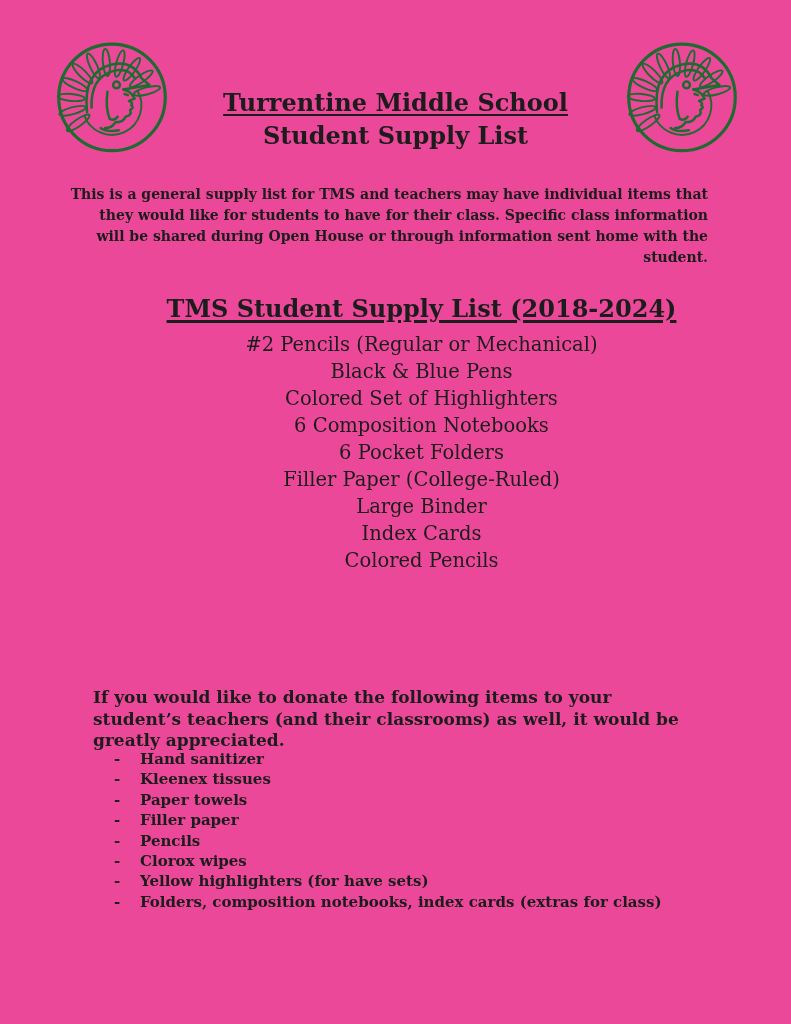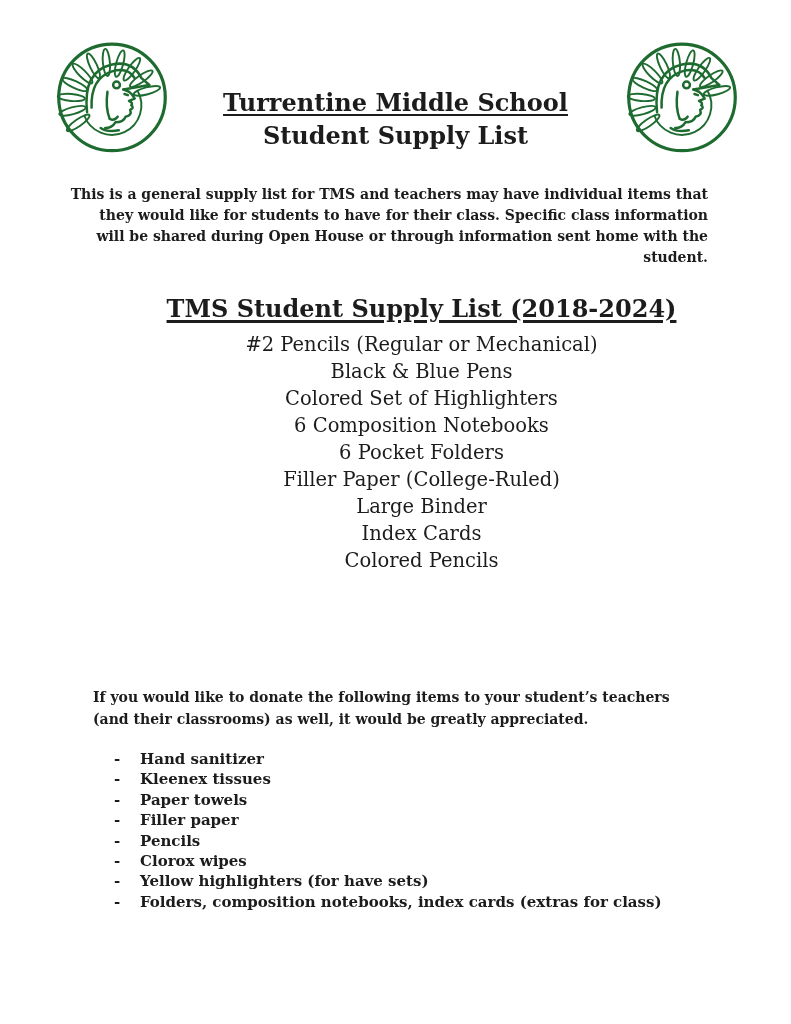--- a/index.html
+++ b/index.html
@@ -6,21 +6,21 @@
     --logo-green:#1e6b30;
     --text-color:#1c1c1c;
   }
   *{margin:0;padding:0;box-sizing:border-box;}
   html,body{background:#e8e8e8;}
   body{font-family:"DejaVu Serif","Liberation Serif",serif;color:var(--text-color);}
   .page{
     position:relative;
     width:791px;height:1024px;
     margin:0 auto;
-    background:#ffffff;
+    background:#ec4899;
     overflow:hidden;
   }
   .logo{position:absolute;width:136px;height:140px;}
   .logo-left{left:44px;top:24px;}
   .logo-right{left:614px;top:24px;}
   .logo svg{width:100%;height:100%;}
   .logo .stroked{stroke:var(--logo-green);fill:none;}
 
   .title-block{
     position:absolute;top:86px;left:0;right:0;
@@ -48,21 +48,21 @@
     font-size:24px;font-weight:bold;line-height:30px;
     text-decoration:underline;
     text-decoration-thickness:2.5px;
     text-underline-offset:3px;
     margin-bottom:7px;
   }
   .supply-item{font-size:19.5px;line-height:27px;font-weight:normal;}
 
   .donate-intro{
     position:absolute;top:687px;left:93px;width:610px;
-    font-weight:bold;font-size:14px;line-height:21.5px;
+    font-weight:bold;font-size:17px;line-height:21.5px;
   }
   .donate-list{
     position:absolute;top:749px;left:114px;width:600px;
   }
   .donate-item{
     display:flex;align-items:flex-start;
     font-weight:bold;font-size:15px;line-height:20.4px;
   }
   .donate-item .dash{width:26px;flex:0 0 26px;}
 </style>

